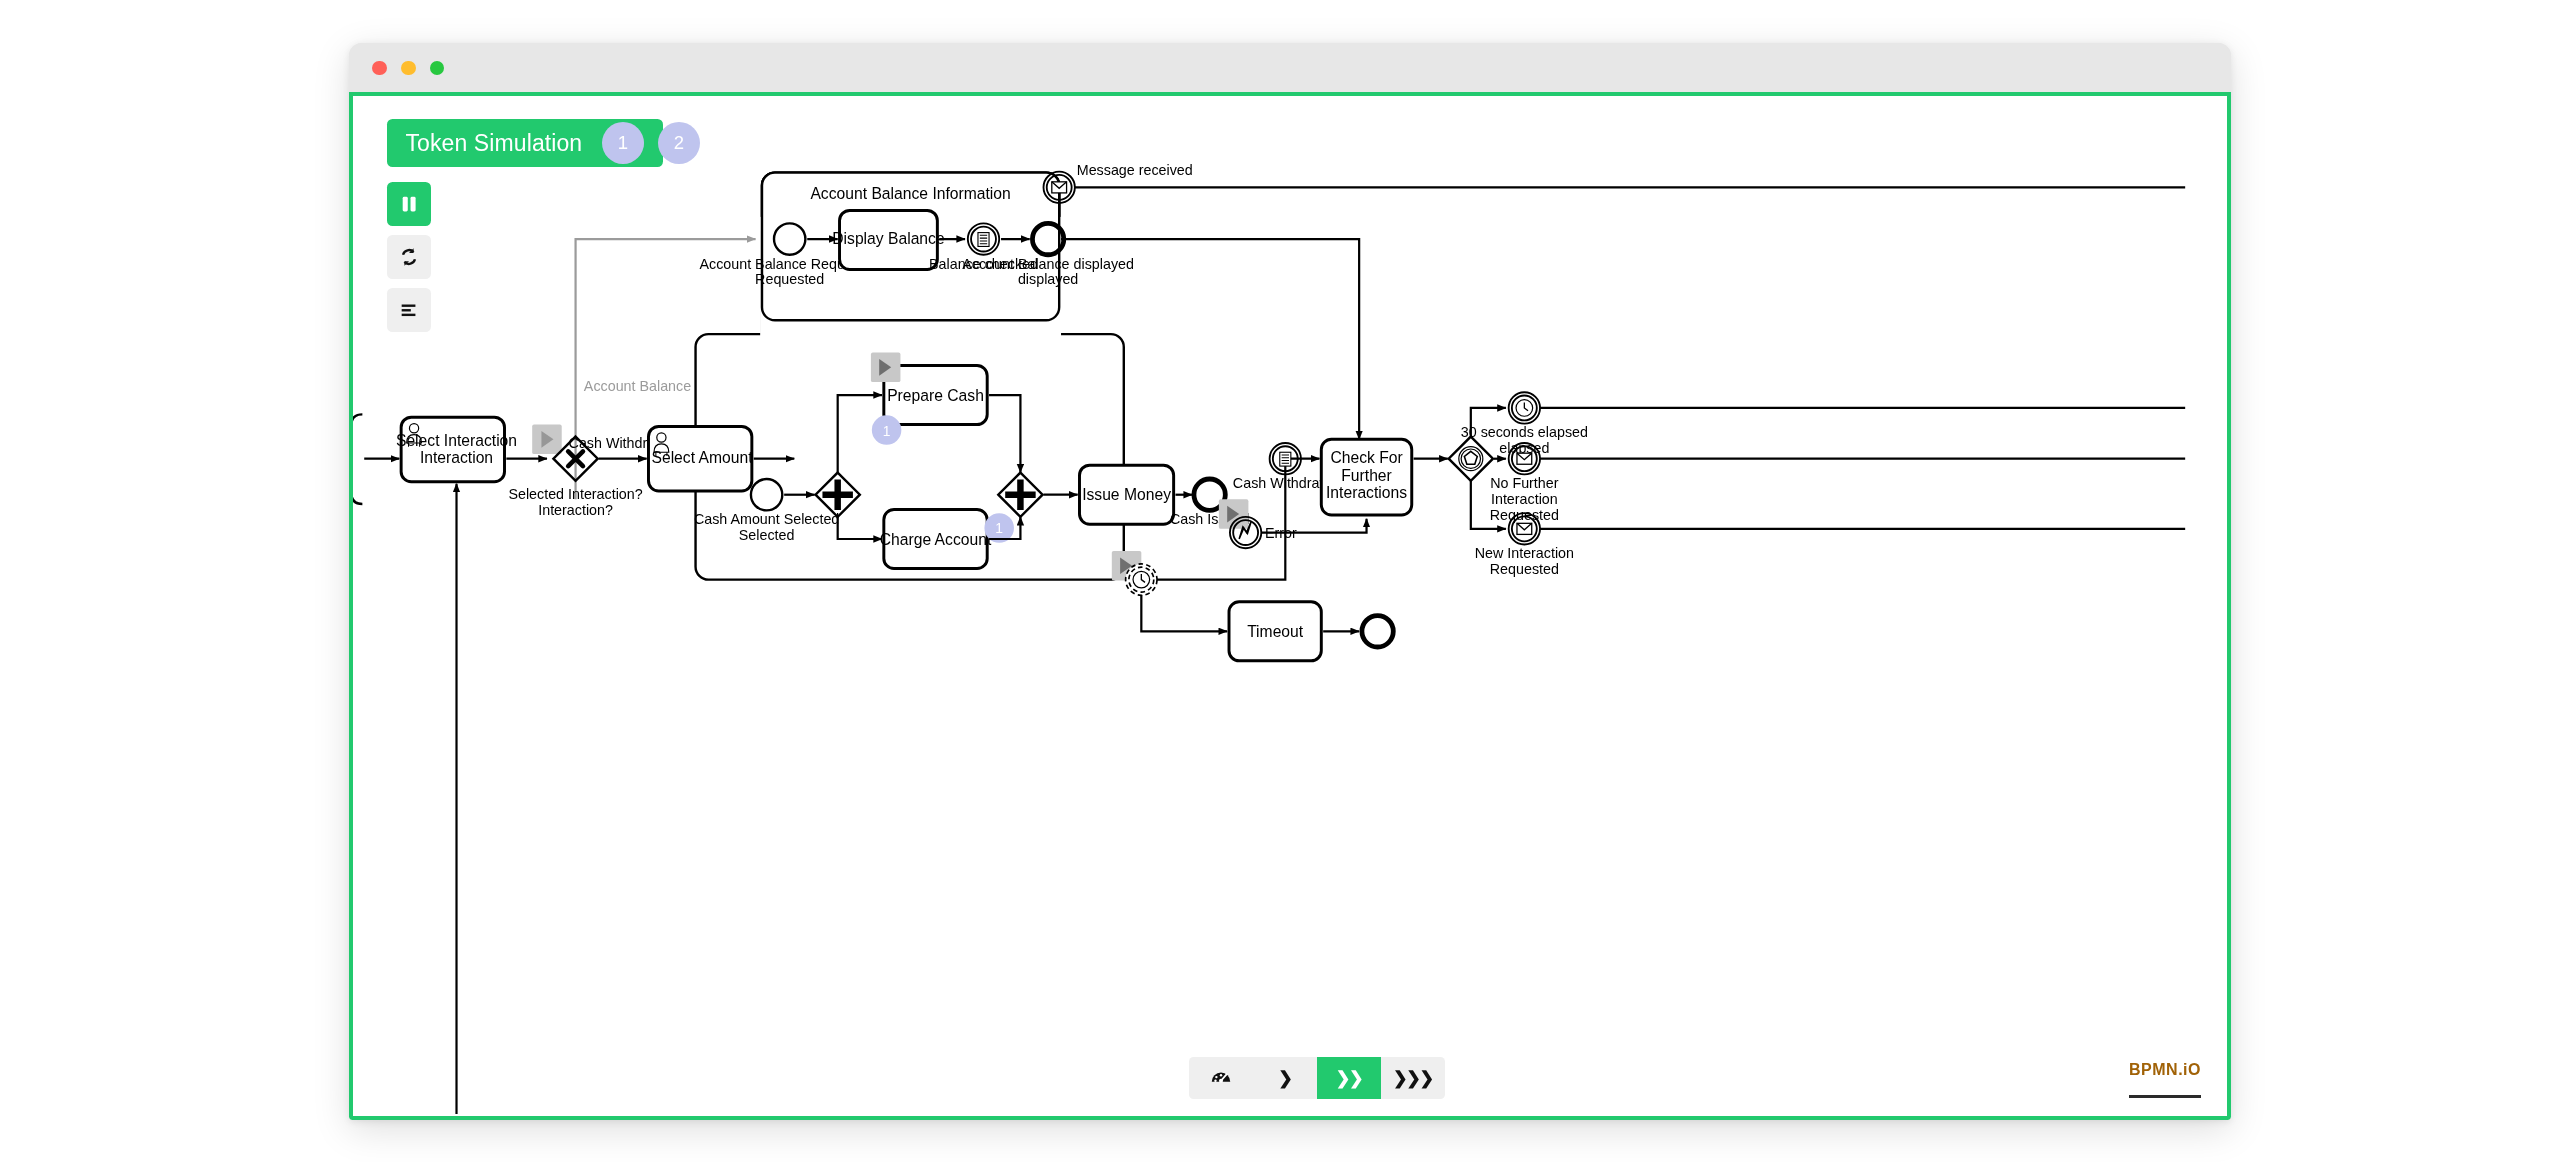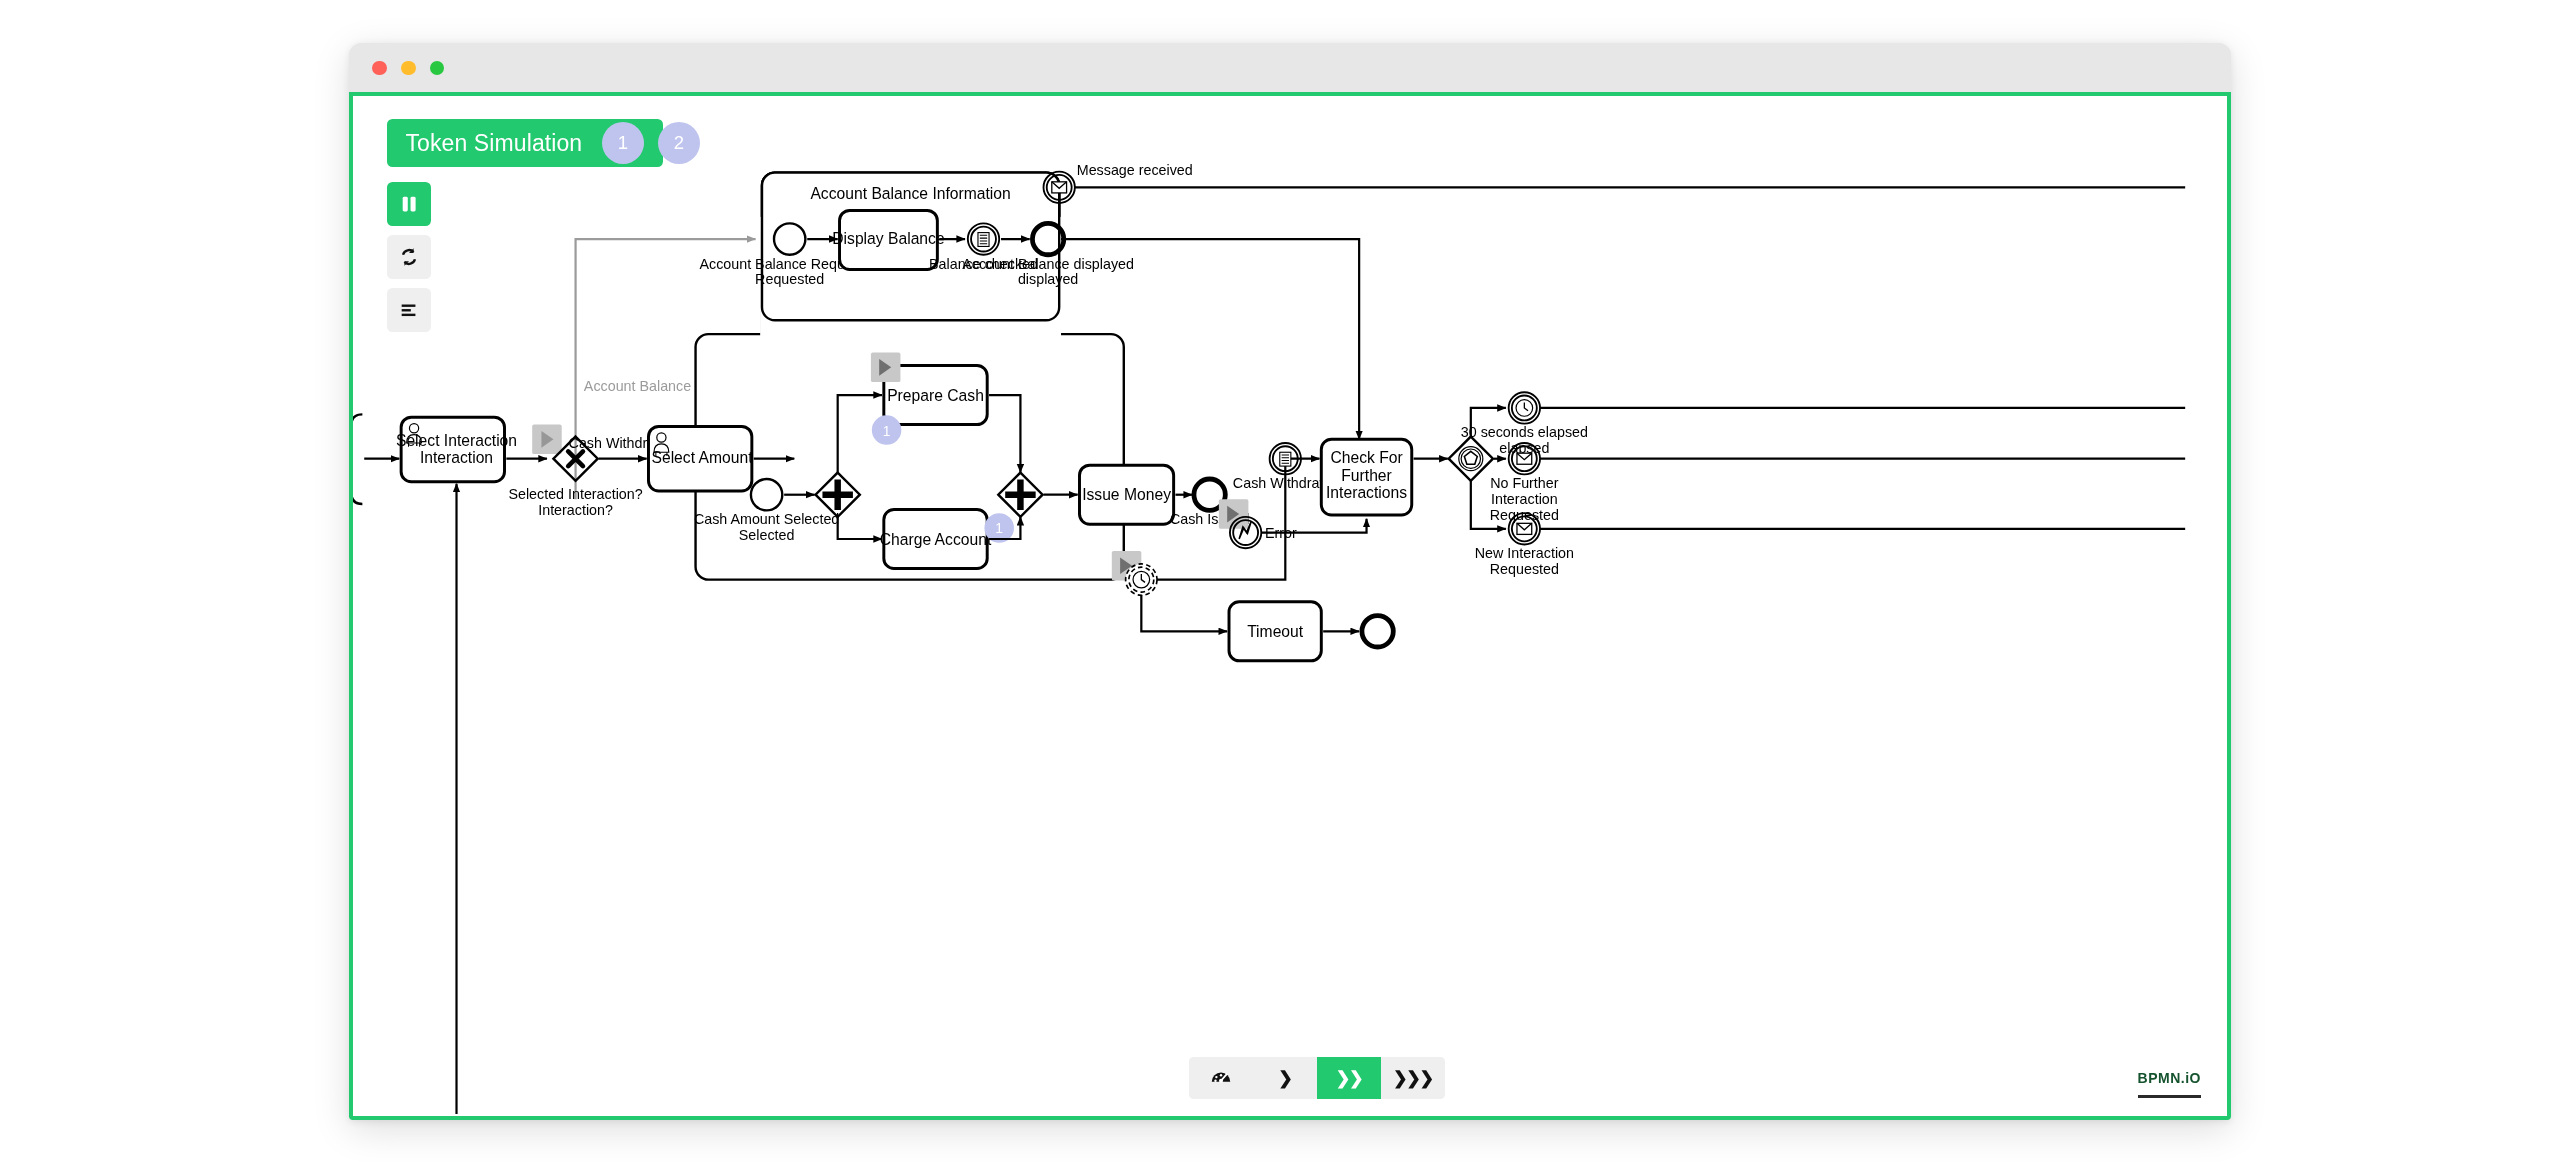--- a/index.html
+++ b/index.html
@@ -58,22 +58,22 @@
   }
   .speed-item{
     min-width:42px;padding:0 11px;display:flex;align-items:center;justify-content:center;
     cursor:pointer;color:#111;font-size:17.5px;font-weight:bold;letter-spacing:-1.4px;
   }
   .speed-item.on{background:var(--accent,#22c96e);color:#fff;}
 
   
   .logo{
     position:absolute;right:26px;bottom:18.5px;
-    font-family:"Liberation Sans",sans-serif;font-weight:bold;font-size:14px;
-    color:#14532d;letter-spacing:0.5px;border-bottom:3.7px solid #2a2a2a;padding-bottom:10px;
+    font-family:"Liberation Sans",sans-serif;font-weight:bold;font-size:16px;
+    color:#a16207;letter-spacing:0.5px;border-bottom:3.7px solid #2a2a2a;padding-bottom:17px;
     line-height:1;
   }
 
   
   svg.diagram{position:absolute;left:0;top:0;width:1872px;height:1018px;}
   .st{fill:none;stroke:#000;stroke-width:2.6;}
   .st-thick{fill:none;stroke:#000;stroke-width:5.2;}
   .st-thin{fill:none;stroke:#000;stroke-width:2;}
   .pool{fill:#fff;stroke:#000;stroke-width:2.6;}
   .task{fill:#fff;stroke:#000;stroke-width:3.2;}

